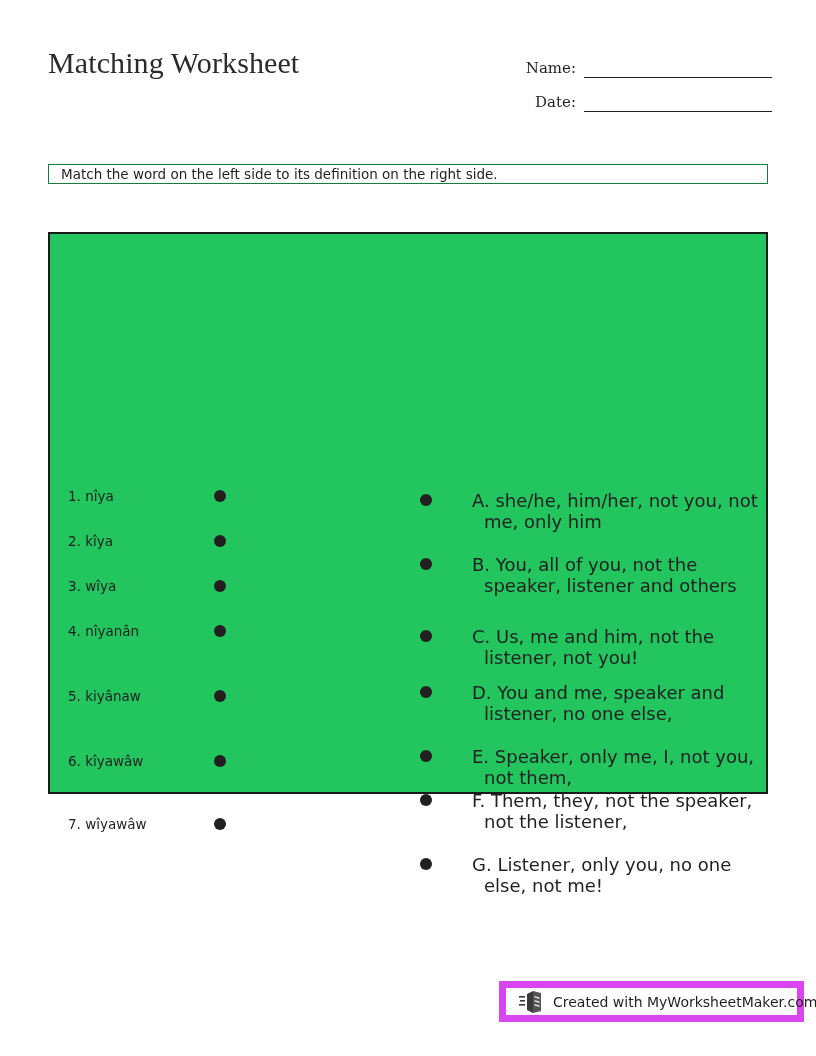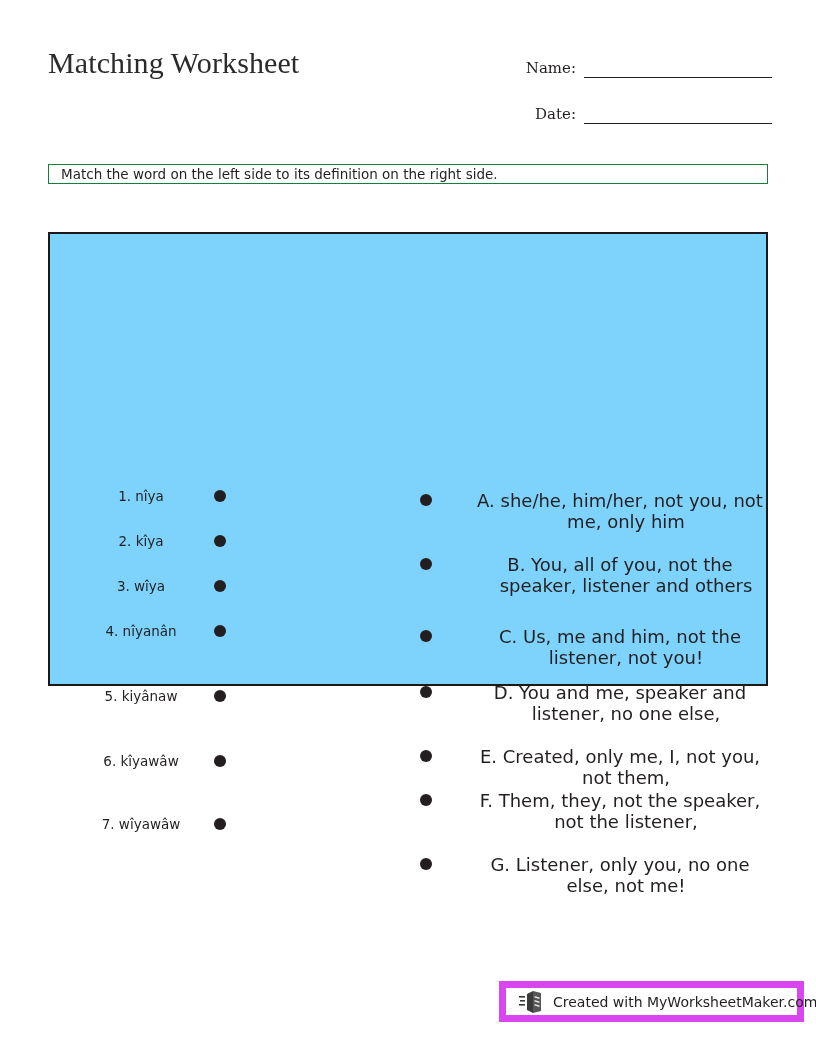--- a/index.html
+++ b/index.html
@@ -38,21 +38,21 @@
   .namedate {
     position: absolute;
     left: 510px;
     top: 44px;
     width: 262px;
   }
   .nd-row {
     display: flex;
     align-items: flex-end;
     height: 34px;
-    margin-bottom: 12px;
+    margin-bottom: 0px;
   }
   .nd-label {
     font-family: "DejaVu Serif", serif;
     font-size: 15px;
     color: #231f20;
     width: 66px;
     text-align: right;
     padding-right: 8px;
     line-height: 20px;
     white-space: nowrap;
@@ -82,25 +82,24 @@
     color: #231f20;
     line-height: 18px;
   }
 
   
   .match-panel {
     position: absolute;
     left: 48px;
     top: 232px;
     width: 720px;
-    height: 454px;
+    height: 562px;
     box-sizing: border-box;
     border: 2px solid #1a1a1a;
-    background: #7dd3fc;
-    text-align: center;
+    background: #22c55e;
   }
 
   .left-col {
     position: absolute;
     left: 0;
     top: 0;
     width: 340px;
     height: 100%;
   }
   .right-col {
@@ -264,21 +263,21 @@
       <div class="right-item" style="top: 448px;">
         <span class="right-dot-wrap">
           <span class="dot"></span>
         </span>
         <span class="right-text">D. You and me, speaker and listener, no one else,</span>
       </div>
       <div class="right-item" style="top: 512px;">
         <span class="right-dot-wrap">
           <span class="dot"></span>
         </span>
-        <span class="right-text">E. Created, only me, I, not you, not them,</span>
+        <span class="right-text">E. Speaker, only me, I, not you, not them,</span>
       </div>
       <div class="right-item" style="top: 556px;">
         <span class="right-dot-wrap">
           <span class="dot"></span>
         </span>
         <span class="right-text">F. Them, they, not the speaker, not the listener,</span>
       </div>
       <div class="right-item" style="top: 620px;">
         <span class="right-dot-wrap">
           <span class="dot"></span>

